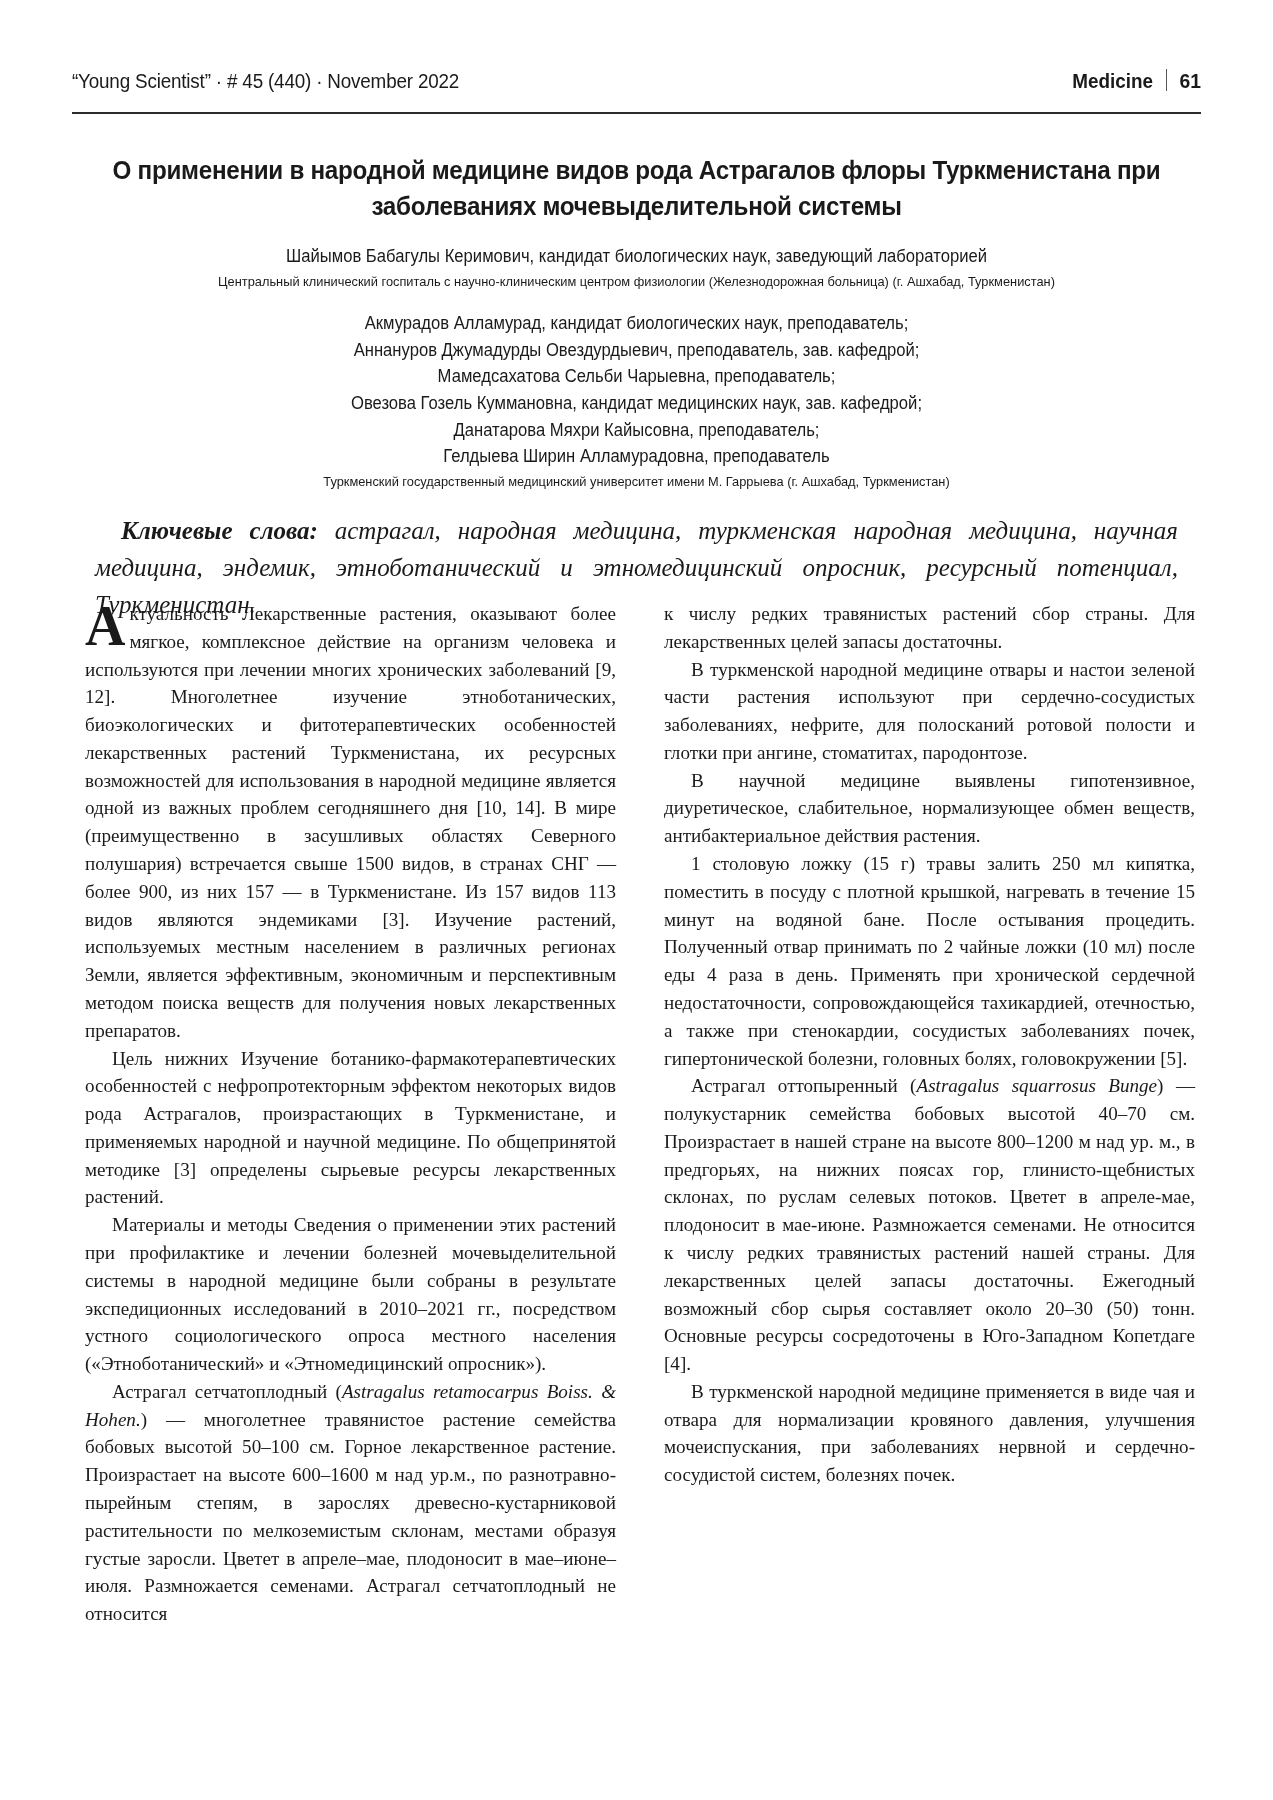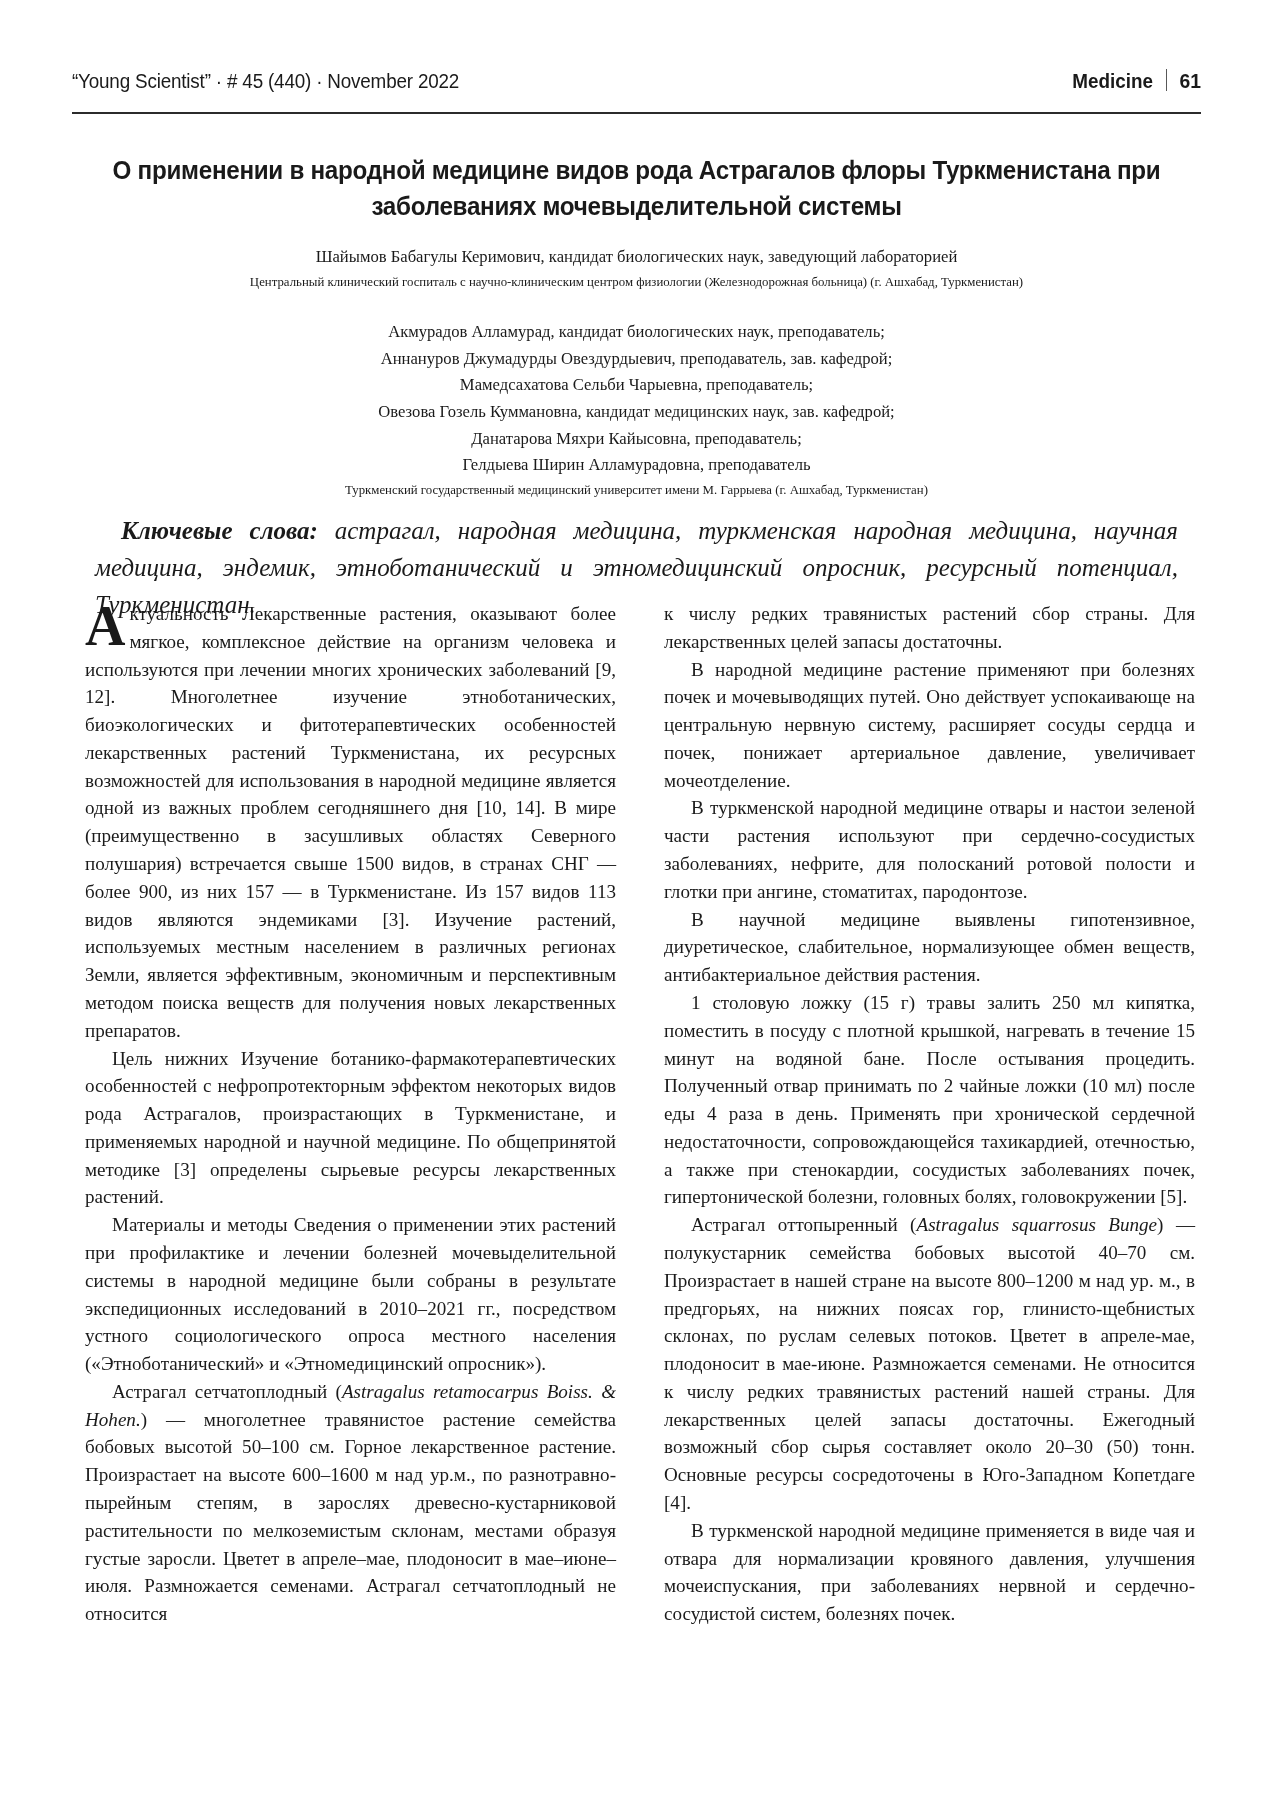--- a/index.html
+++ b/index.html
@@ -91,37 +91,37 @@
     margin: 0;
   }
 
   
   .authors-block {
     position: absolute;
     left: 72px;
     right: 72px;
     top: 243px;
     text-align: center;
-    font-family: Liberation Serif, serif;
+    font-family: Liberation Sans, sans-serif;
   }
   .author-line {
     font-size: 17.5px;
     line-height: 1.52;
     transform: scaleX(0.95);
     font-weight: 400;
   }
   .affil-line {
     font-size: 13.5px;
     line-height: 1.6;
     transform: scaleX(0.95);
     font-weight: 400;
     margin-top: 1px;
   }
   .authors-group2 {
-    margin-top: 26px;
+    margin-top: 18px;
   }
 
   
   .keywords {
     position: absolute;
     left: 95px;
     right: 95px;
     top: 513px;
     font-size: 25px;
     line-height: 1.47;
@@ -218,21 +218,20 @@
       <p><b>Цель нижних</b><span> Изучение ботанико-фармакотерапевтических особенностей с нефропротекторным эффектом некоторых видов рода Астрагалов, произрастающих в Туркменистане, и применяемых народной и научной медицине. По общепринятой методике [3] определены сырьевые ресурсы лекарственных растений.</span></p>
 
       <p><b>Материалы и методы</b><span> Сведения о применении этих растений при профилактике и лечении болезней мочевыделительной системы в народной медицине были собраны в результате экспедиционных исследований в 2010–2021 гг., посредством устного социологического опроса местного населения («Этноботанический» и «Этномедицинский опросник»).</span></p>
 
       <p><b>Астрагал сетчатоплодный (</b><b><i>Astragalus retamocarpus Boiss. &amp; Hohen.</i></b><b>)</b><span> — многолетнее травянистое растение семейства бобовых высотой 50–100 см. Горное лекарственное растение. Произрастает на высоте 600–1600 м над ур.м., по разнотравно-пырейным степям, в зарослях древесно-кустарниковой растительности по мелкоземистым склонам, местами образуя густые заросли. Цветет в апреле–мае, плодоносит в мае–июне–июля. Размножается семенами. Астрагал сетчатоплодный не относится</span></p>
     </div>
 
     <div class="col">
       <p class="drop"><span>к числу редких травянистых растений сбор страны. Для лекарственных целей запасы достаточны.</span></p>
 
-      <p><span>В народной медицине растение применяют при болезнях почек и мочевыводящих путей. Оно действует успокаивающе на центральную нервную систему, расширяет сосуды сердца и почек, понижает артериальное давление, увеличивает мочеотделение.</span></p>
 
       <p><span>В туркменской народной медицине отвары и настои зеленой части растения используют при сердечно-сосудистых заболеваниях, нефрите, для полосканий ротовой полости и глотки при ангине, стоматитах, пародонтозе.</span></p>
 
       <p><span>В научной медицине выявлены гипотензивное, диуретическое, слабительное, нормализующее обмен веществ, антибактериальное действия растения.</span></p>
 
       <p><span>1 столовую ложку (15 г) травы залить 250 мл кипятка, поместить в посуду с плотной крышкой, нагревать в течение 15 минут на водяной бане. После остывания процедить. Полученный отвар принимать по 2 чайные ложки (10 мл) после еды 4 раза в день. Применять при хронической сердечной недостаточности, сопровождающейся тахикардией, отечностью, а также при стенокардии, сосудистых заболеваниях почек, гипертонической болезни, головных болях, головокружении [5].</span></p>
 
       <p><b>Астрагал оттопыренный (</b><b><i>Astragalus squarrosus Bunge</i></b><b>)</b><span> — полукустарник семейства бобовых высотой 40–70 см. Произрастает в нашей стране на высоте 800–1200 м над ур. м., в предгорьях, на нижних поясах гор, глинисто-щебнистых склонах, по руслам селевых потоков. Цветет в апреле-мае, плодоносит в мае-июне. Размножается семенами. Не относится к числу редких травянистых растений нашей страны. Для лекарственных целей запасы достаточны. Ежегодный возможный сбор сырья составляет около 20–30 (50) тонн. Основные ресурсы сосредоточены в Юго-Западном Копетдаге [4].</span></p>
 
       <p><span>В туркменской народной медицине применяется в виде чая и отвара для нормализации кровяного давления, улучшения мочеиспускания, при заболеваниях нервной и сердечно-сосудистой систем, болезнях почек.</span></p>

